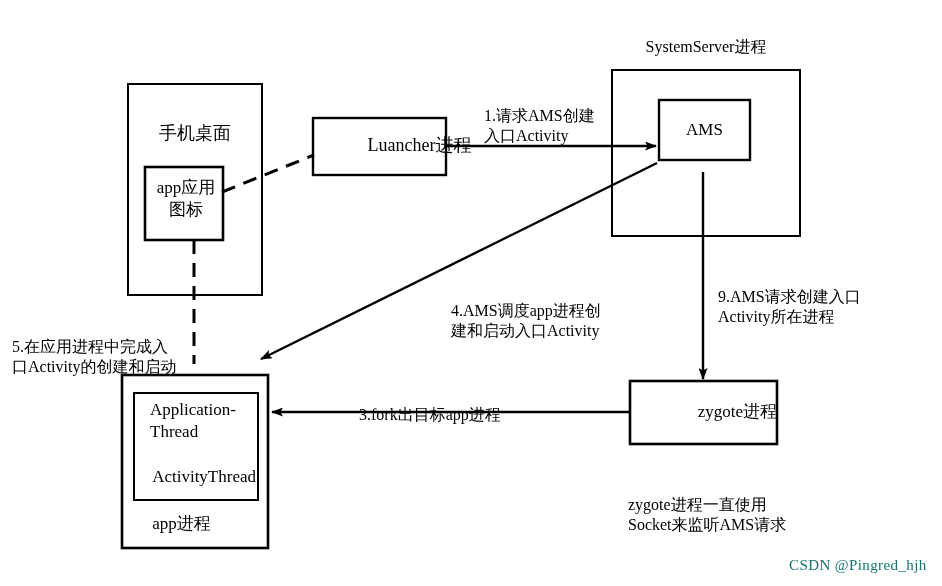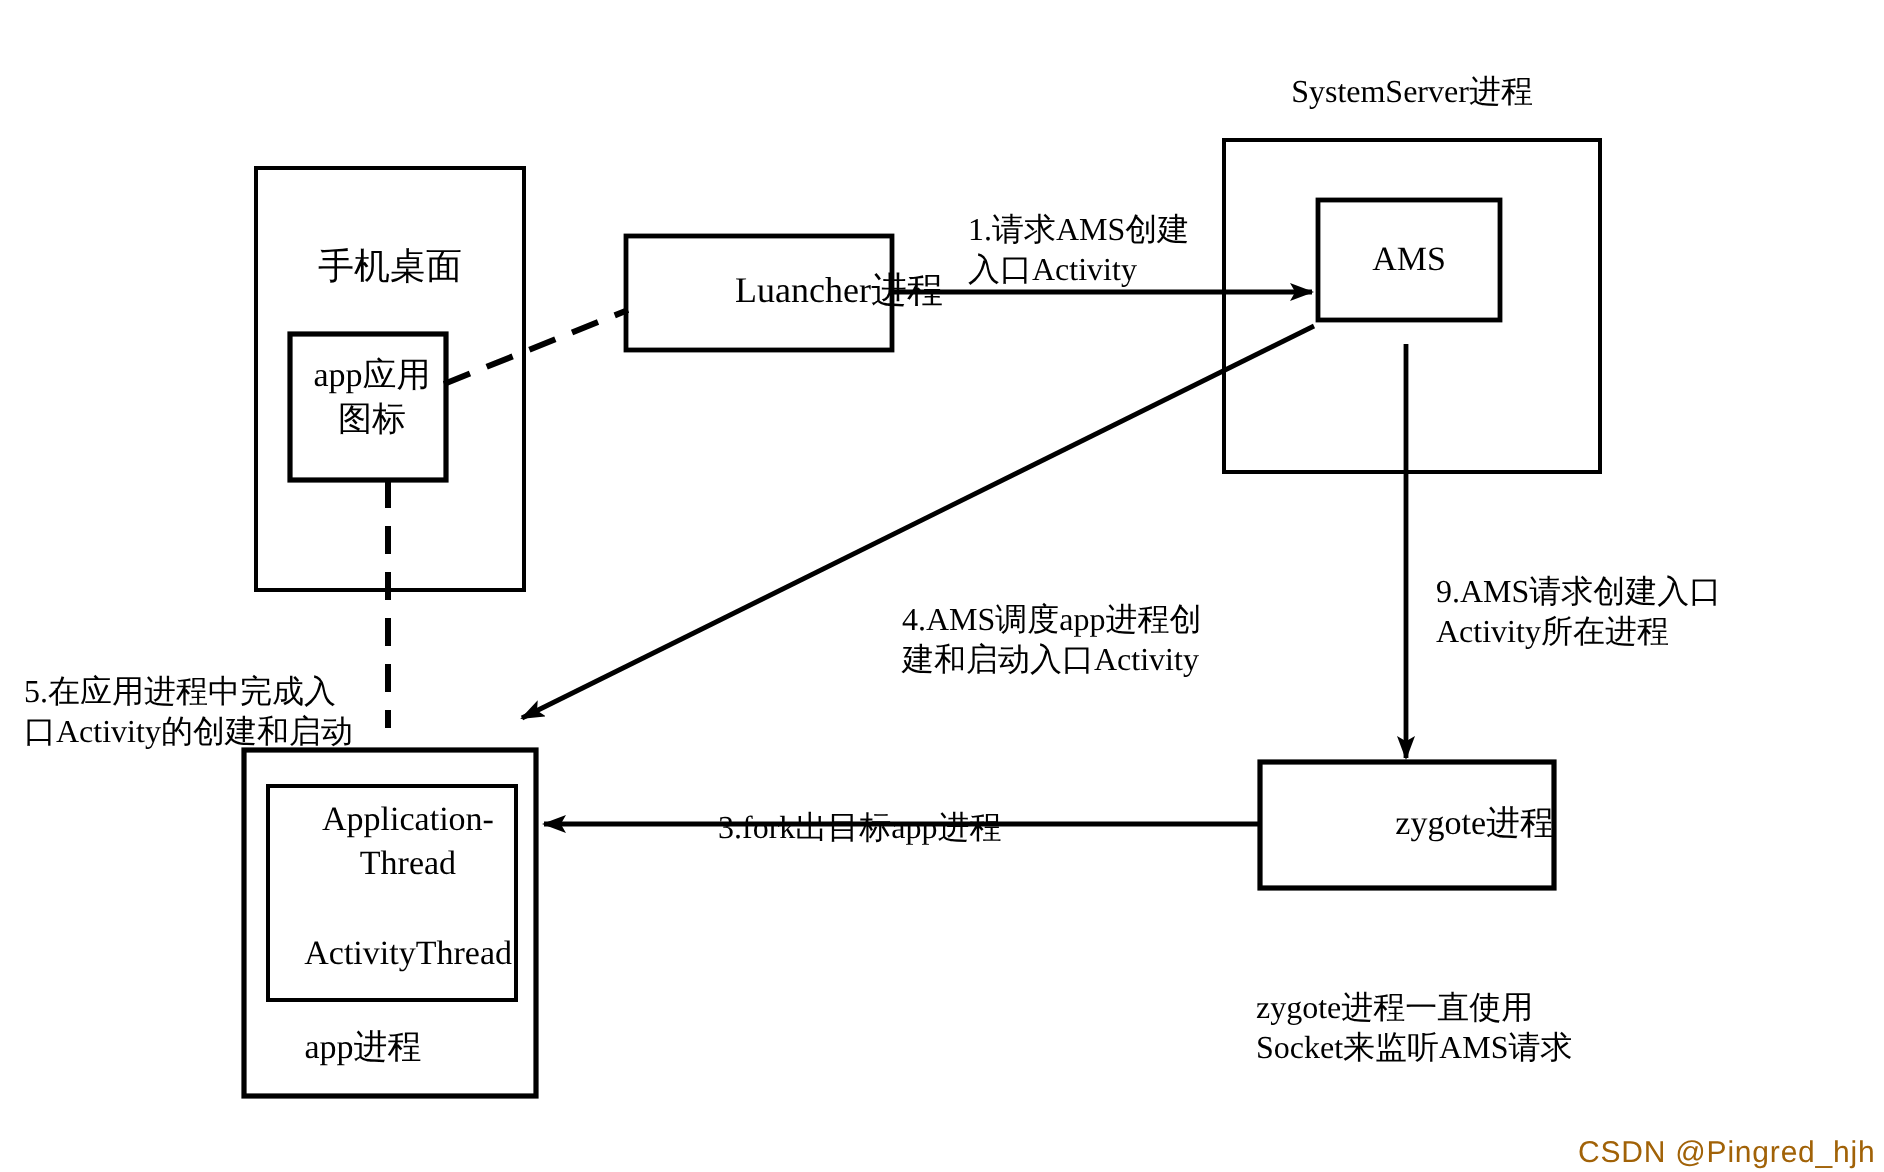--- a/index.html
+++ b/index.html
@@ -35,26 +35,25 @@
   .box-text {
     position: absolute;
     color: #000000;
     text-align: center;
     font-family: "Liberation Serif", "DejaVu Serif", serif;
     white-space: pre;
     line-height: 1.3;
   }
   .wm {
     position: absolute;
-    color: #a16207;
-    font-family: Liberation Sans, sans-serif;
+    color: #0f766e;
+    font-family: Liberation Serif, serif;
     font-size: 15px;
     letter-spacing: 0.4px;
     white-space: pre;
-    margin-top: 11px;
   }
 </style>
 </head>
 <body>
 
 <div id="canvas">
 
   <svg class="layer" viewBox="0 0 942 586" xmlns="http://www.w3.org/2000/svg">
     <defs>
       <marker id="arrowhead" markerWidth="12" markerHeight="9" refX="11" refY="4.5" orient="auto" markerUnits="userSpaceOnUse">
@@ -97,21 +96,21 @@
 图标</div>
 
   <div class="box-text" style="left:313px; top:134px; width:133px; font-size:18px;margin-left:40px;">Luancher进程</div>
 
   <div class="box-text" style="left:596px; top:37px; width:220px; font-size:16px;">SystemServer进程</div>
 
   <div class="box-text" style="left:659px; top:119px; width:91px; font-size:17px;">AMS</div>
 
   <div class="box-text" style="left:630px; top:401px; width:147px; font-size:17px;text-align:right;">zygote进程</div>
 
-  <div class="box-text" style="left:150px; top:399px; width:108px; font-size:17px; text-align:center;">Application-
+  <div class="box-text" style="left:150px; top:399px; width:108px; font-size:17px; text-align:left;">Application-
 Thread</div>
 
   <div class="box-text" style="left:138px; top:466px; width:118px; font-size:17px;text-align:right;">ActivityThread</div>
 
   <div class="box-text" style="left:122px; top:513px; width:119px; font-size:17px;">app进程</div>
 
   <div class="lbl" style="left:484px; top:76px; font-size:16px;">1.请求AMS创建
 入口Activity</div>
 
   <div class="lbl" style="left:718px; top:257px; font-size:16px;">9.AMS请求创建入口

